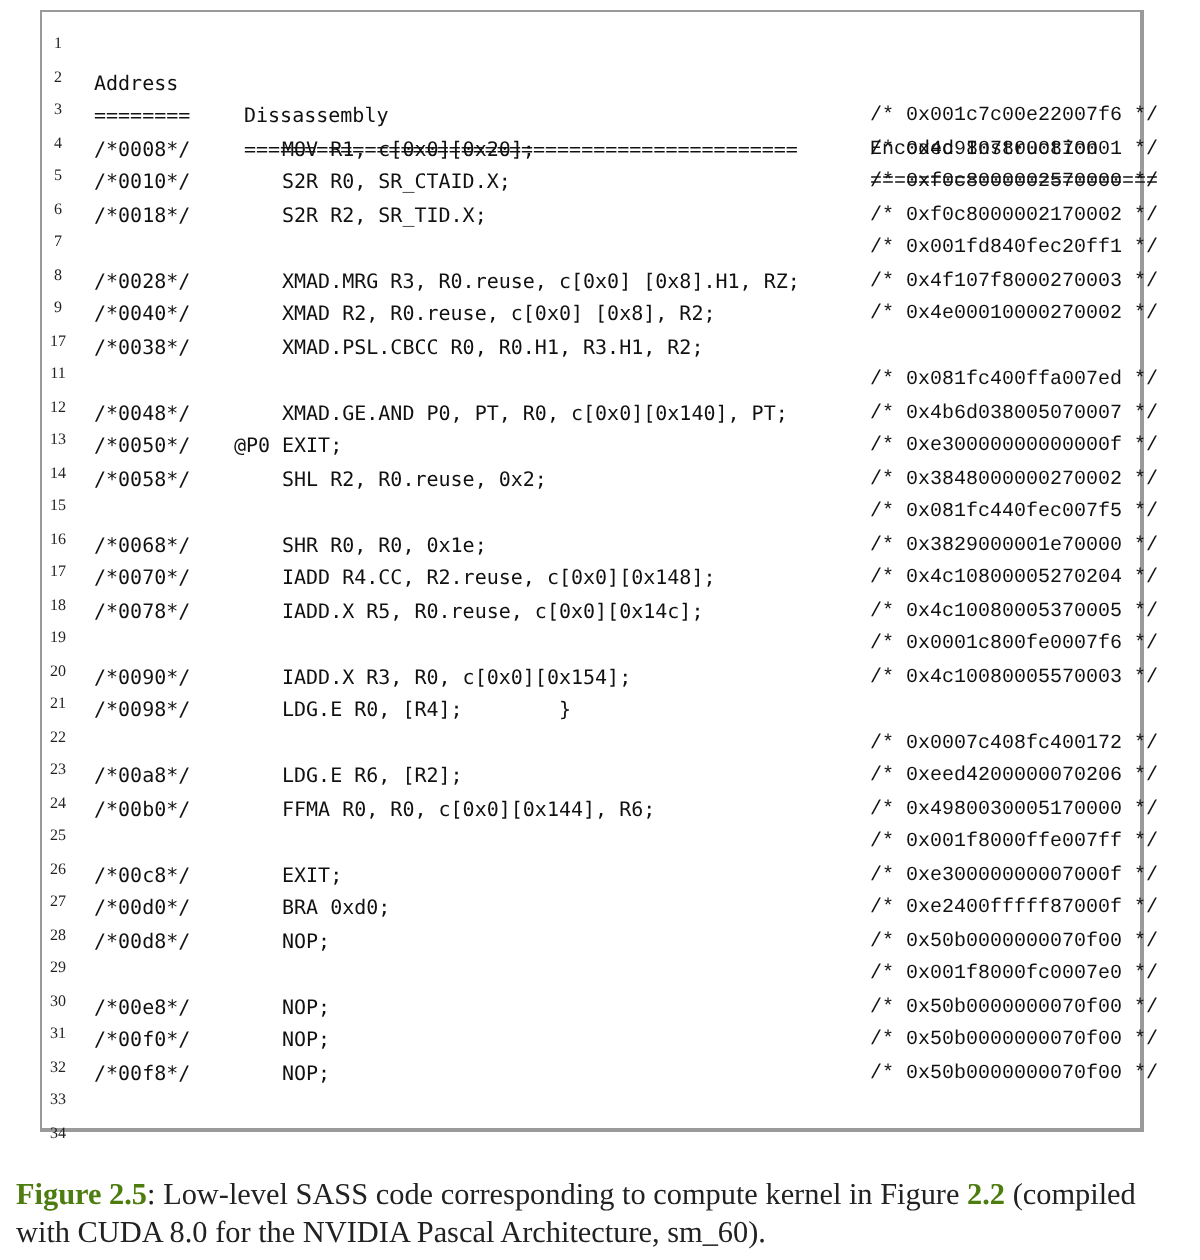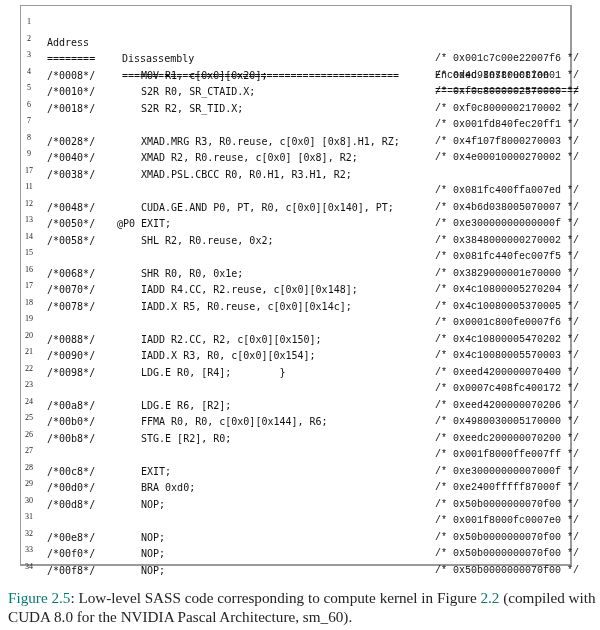--- a/index.html
+++ b/index.html
@@ -22,21 +22,21 @@
   .row { height: 16.5px; line-height: 16.5px; position: relative; white-space: pre; }
   .col-addr { position: absolute; left: 0; }
   .col-pred { position: absolute; left: 70px; text-align: center; }
   .col-dis { position: absolute; left: 94px; }
   .col-dis.hdr { left: 75px; }
   .col-enc { position: absolute; left: 388px; font-family: Liberation Mono, monospace; }
   .caption {
     position: absolute; left: 8px; top: 588px; width: 590px;
     font-family: "Liberation Serif", serif; font-size: 15.2px; line-height: 19px; color: #222;
   }
-  .caption .link { color: #0f766e; }
+  .caption .link { color: #4d7c0f; font-weight: bold; }
 </style>
 </head>
 <body>
 
 <div class="listing-frame">
   <div class="gutter" id="gutter">
       <div>1</div>
       <div>2</div>
       <div>3</div>
       <div>4</div>
@@ -85,35 +85,33 @@
     <div id="code-rows">
         <div class="row"><span class="col-addr"></span><span class="col-pred"></span><span class="col-dis"></span><span class="col-enc">/* 0x001c7c00e22007f6 */</span></div>
         <div class="row"><span class="col-addr">/*0008*/</span><span class="col-pred"></span><span class="col-dis">MOV R1, c[0x0][0x20];</span><span class="col-enc">/* 0x4c98078000870001 */</span></div>
         <div class="row"><span class="col-addr">/*0010*/</span><span class="col-pred"></span><span class="col-dis">S2R R0, SR_CTAID.X;</span><span class="col-enc">/* 0xf0c8000002570000 */</span></div>
         <div class="row"><span class="col-addr">/*0018*/</span><span class="col-pred"></span><span class="col-dis">S2R R2, SR_TID.X;</span><span class="col-enc">/* 0xf0c8000002170002 */</span></div>
         <div class="row"><span class="col-addr"></span><span class="col-pred"></span><span class="col-dis"></span><span class="col-enc">/* 0x001fd840fec20ff1 */</span></div>
         <div class="row"><span class="col-addr">/*0028*/</span><span class="col-pred"></span><span class="col-dis">XMAD.MRG R3, R0.reuse, c[0x0] [0x8].H1, RZ;</span><span class="col-enc">/* 0x4f107f8000270003 */</span></div>
         <div class="row"><span class="col-addr">/*0040*/</span><span class="col-pred"></span><span class="col-dis">XMAD R2, R0.reuse, c[0x0] [0x8], R2;</span><span class="col-enc">/* 0x4e00010000270002 */</span></div>
         <div class="row"><span class="col-addr">/*0038*/</span><span class="col-pred"></span><span class="col-dis">XMAD.PSL.CBCC R0, R0.H1, R3.H1, R2;</span></div>
         <div class="row"><span class="col-addr"></span><span class="col-pred"></span><span class="col-dis"></span><span class="col-enc">/* 0x081fc400ffa007ed */</span></div>
-        <div class="row"><span class="col-addr">/*0048*/</span><span class="col-pred"></span><span class="col-dis">CUDA.GE.AND P0, PT, R0, c[0x0][0x140], PT;</span><span class="col-enc">/* 0x4b6d038005070007 */</span></div>
+        <div class="row"><span class="col-addr">/*0048*/</span><span class="col-pred"></span><span class="col-dis">XMAD.GE.AND P0, PT, R0, c[0x0][0x140], PT;</span><span class="col-enc">/* 0x4b6d038005070007 */</span></div>
         <div class="row"><span class="col-addr">/*0050*/</span><span class="col-pred">@P0</span><span class="col-dis">EXIT;</span><span class="col-enc">/* 0xe30000000000000f */</span></div>
         <div class="row"><span class="col-addr">/*0058*/</span><span class="col-pred"></span><span class="col-dis">SHL R2, R0.reuse, 0x2;</span><span class="col-enc">/* 0x3848000000270002 */</span></div>
         <div class="row"><span class="col-addr"></span><span class="col-pred"></span><span class="col-dis"></span><span class="col-enc">/* 0x081fc440fec007f5 */</span></div>
         <div class="row"><span class="col-addr">/*0068*/</span><span class="col-pred"></span><span class="col-dis">SHR R0, R0, 0x1e;</span><span class="col-enc">/* 0x3829000001e70000 */</span></div>
         <div class="row"><span class="col-addr">/*0070*/</span><span class="col-pred"></span><span class="col-dis">IADD R4.CC, R2.reuse, c[0x0][0x148];</span><span class="col-enc">/* 0x4c10800005270204 */</span></div>
         <div class="row"><span class="col-addr">/*0078*/</span><span class="col-pred"></span><span class="col-dis">IADD.X R5, R0.reuse, c[0x0][0x14c];</span><span class="col-enc">/* 0x4c10080005370005 */</span></div>
         <div class="row"><span class="col-addr"></span><span class="col-pred"></span><span class="col-dis"></span><span class="col-enc">/* 0x0001c800fe0007f6 */</span></div>
-        <div class="row"><span class="col-addr">/*0088*/</span><span class="col-pred"></span><span class="col-dis">IADD R2.CC, R2, c[0x0][0x150];</span><span class="col-enc">/* 0x4c10800005470202 */</span></div>
         <div class="row"><span class="col-addr">/*0090*/</span><span class="col-pred"></span><span class="col-dis">IADD.X R3, R0, c[0x0][0x154];</span><span class="col-enc">/* 0x4c10080005570003 */</span></div>
-        <div class="row"><span class="col-addr">/*0098*/</span><span class="col-pred"></span><span class="col-dis">LDG.E R0, [R4];        }</span><span class="col-enc">/* 0xeed4200000070400 */</span></div>
+        <div class="row"><span class="col-addr">/*0098*/</span><span class="col-pred"></span><span class="col-dis">LDG.E R0, [R4];        }</span></div>
         <div class="row"><span class="col-addr"></span><span class="col-pred"></span><span class="col-dis"></span><span class="col-enc">/* 0x0007c408fc400172 */</span></div>
         <div class="row"><span class="col-addr">/*00a8*/</span><span class="col-pred"></span><span class="col-dis">LDG.E R6, [R2];</span><span class="col-enc">/* 0xeed4200000070206 */</span></div>
         <div class="row"><span class="col-addr">/*00b0*/</span><span class="col-pred"></span><span class="col-dis">FFMA R0, R0, c[0x0][0x144], R6;</span><span class="col-enc">/* 0x4980030005170000 */</span></div>
-        <div class="row"><span class="col-addr">/*00b8*/</span><span class="col-pred"></span><span class="col-dis">STG.E [R2], R0;</span><span class="col-enc">/* 0xeedc200000070200 */</span></div>
         <div class="row"><span class="col-addr"></span><span class="col-pred"></span><span class="col-dis"></span><span class="col-enc">/* 0x001f8000ffe007ff */</span></div>
         <div class="row"><span class="col-addr">/*00c8*/</span><span class="col-pred"></span><span class="col-dis">EXIT;</span><span class="col-enc">/* 0xe30000000007000f */</span></div>
         <div class="row"><span class="col-addr">/*00d0*/</span><span class="col-pred"></span><span class="col-dis">BRA 0xd0;</span><span class="col-enc">/* 0xe2400fffff87000f */</span></div>
         <div class="row"><span class="col-addr">/*00d8*/</span><span class="col-pred"></span><span class="col-dis">NOP;</span><span class="col-enc">/* 0x50b0000000070f00 */</span></div>
         <div class="row"><span class="col-addr"></span><span class="col-pred"></span><span class="col-dis"></span><span class="col-enc">/* 0x001f8000fc0007e0 */</span></div>
         <div class="row"><span class="col-addr">/*00e8*/</span><span class="col-pred"></span><span class="col-dis">NOP;</span><span class="col-enc">/* 0x50b0000000070f00 */</span></div>
         <div class="row"><span class="col-addr">/*00f0*/</span><span class="col-pred"></span><span class="col-dis">NOP;</span><span class="col-enc">/* 0x50b0000000070f00 */</span></div>
         <div class="row"><span class="col-addr">/*00f8*/</span><span class="col-pred"></span><span class="col-dis">NOP;</span><span class="col-enc">/* 0x50b0000000070f00 */</span></div>
       </div>
   </div>

